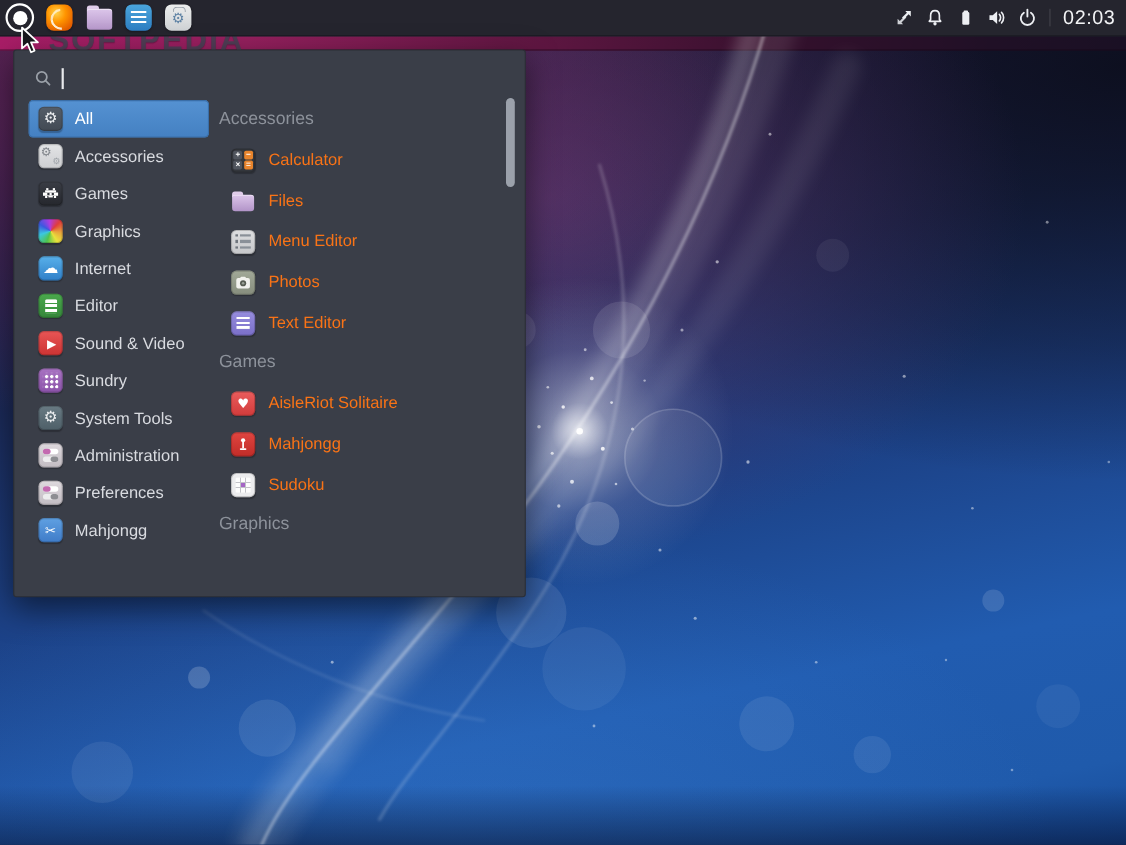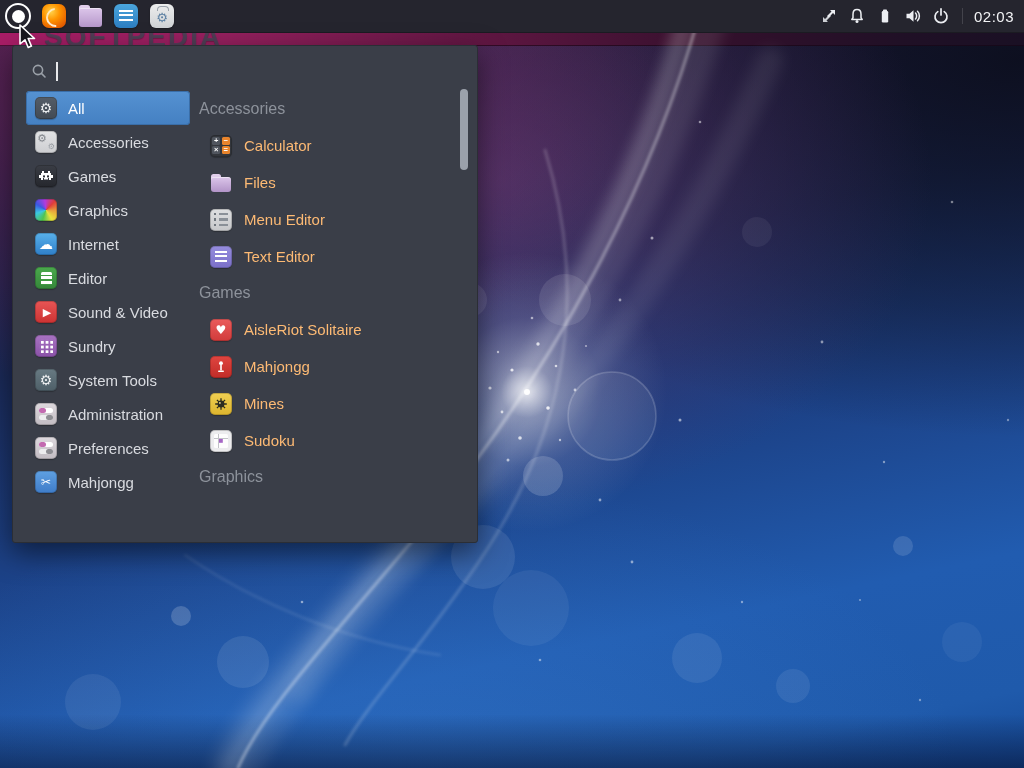--- a/index.html
+++ b/index.html
@@ -49,41 +49,41 @@
     background:repeating-linear-gradient(to bottom, #fff 0 2px, transparent 2px 4.4px); }
   .l-software { width:24px; height:24px; border-radius:6px; background:linear-gradient(#eceded, #cfd2d5);
     display:flex; align-items:center; justify-content:center; position:relative; }
   .l-software::before { content:''; position:absolute; top:2px; left:7px; width:10px; height:4px; border:1.6px solid #9aa2ab;
     border-bottom:none; border-radius:4px 4px 0 0; }
   .l-software .glyph { font-family:"DejaVu Sans", sans-serif; font-size:13px; color:#5e82a4; line-height:1; margin-top:3px; }
 
   .tray { margin-left:auto; display:flex; align-items:center; gap:9px; padding-right:10px; }
   .tray-icon { width:19px; height:19px; display:flex; align-items:center; justify-content:center; }
   .tray-sep { width:1px; height:16px; background:rgba(255,255,255,.14); margin:0 2px; }
-  .clock { font-size:15px; font-weight:500; color:#f2f3f5; letter-spacing:.5px; }
+  .clock { font-size:18px; font-weight:500; color:#f2f3f5; letter-spacing:.5px; }
 
   
   .cursor { position:absolute; left:19px; top:24px; z-index:30; }
 
   
   .menu { position:absolute; left:12px; top:45px; width:466px; height:498px; background:#3a3e48;
     border:1px solid #2b2e35; border-radius:3px; box-shadow:0 10px 28px rgba(0,0,0,.5); z-index:10; }
   .search-row { position:absolute; left:18px; top:10px; right:18px; height:30px; display:flex; align-items:center; gap:8px; }
   .caret { width:1.5px; height:19px; background:#e8e9ec; }
 
   .cat-list { position:absolute; left:13px; top:45px; width:164px; }
   .cat-item { height:34px; display:flex; align-items:center; gap:11px; padding-left:9px; border-radius:4px; cursor:default; }
   .cat-item.selected { background:linear-gradient(#5592d2, #4480c2); box-shadow:inset 0 0 0 1px #3a6ea8; }
   .cat-label { font-size:15px; color:#d9dbe0; white-space:nowrap; }
   .cat-item.selected .cat-label { color:#fff; }
 
   .apps { position:absolute; left:186px; top:45px; width:264px; bottom:2px; overflow:hidden; }
   .sec-header { height:36px; display:flex; align-items:center; font-size:16px; color:#8d929b; }
   .app-item { height:37px; display:flex; align-items:center; gap:12px; padding-left:11px; cursor:default; }
-  .app-label { font-size:15px; color:#fdba74; white-space:nowrap; }
+  .app-label { font-size:15px; color:#f97316; white-space:nowrap; }
 
   .scrollbar { position:absolute; right:9px; top:43px; width:8px; height:81px; border-radius:4px; background:#9ba1ab; }
 
   
   .ci { width:22px; height:22px; border-radius:5px; display:flex; align-items:center; justify-content:center;
     flex:none; position:relative; box-shadow:inset 0 0 0 1px rgba(0,0,0,.18), 0 1px 1px rgba(0,0,0,.25); overflow:hidden; }
   .ci .glyph { font-family:"DejaVu Sans", sans-serif; line-height:1; }
   .ci-gear-dark { background:linear-gradient(#545d68, #424a54); } .ci-gear-dark .glyph { font-size:14px; color:#eceef0; }
   .ci-gears-light { background:linear-gradient(#e3e4e6, #cdced1); }
   .ci-gears-light .g1 { position:absolute; left:2px; top:2px; font-size:11px; color:#83878d; font-family:"DejaVu Sans",sans-serif; line-height:1; }
@@ -389,20 +389,31 @@
         <span class="ci ci-menu-list">
           <span class="ml">
             <i></i>
             <i></i>
             <i></i>
           </span>
         </span>
         <span class="app-label">Menu Editor</span>
       </div>
       <div class="app-item">
+        <span class="ci ci-camera">
+          <svg viewBox="0 0 14 12" width="14" height="12">
+            <rect x="4.5" y="0.5" width="5" height="2.6" rx="1" fill="#f2f2ee"></rect>
+            <rect x="0.8" y="1.8" width="12.4" height="9.4" rx="1.8" fill="#f2f2ee"></rect>
+            <circle cx="7" cy="6.5" r="2.8" fill="#575c52"></circle>
+            <circle cx="7" cy="6.5" r="1.2" fill="#9aa096"></circle>
+          </svg>
+        </span>
+        <span class="app-label">Photos</span>
+      </div>
+      <div class="app-item">
         <span class="ci ci-text-lines">
           <span class="lines"></span>
         </span>
         <span class="app-label">Text Editor</span>
       </div>
       <div class="sec-header">Games</div>
       <div class="app-item">
         <span class="ci ci-heart">
           <span class="glyph">♥</span>
         </span>
@@ -412,35 +423,20 @@
         <span class="ci ci-mahjong">
           <svg viewBox="0 0 14 14" width="14" height="14">
             <circle cx="7" cy="3.2" r="1.9" fill="#fff"></circle>
             <rect x="6.2" y="4.8" width="1.6" height="5.6" fill="#fff"></rect>
             <rect x="4" y="10.4" width="6" height="1.6" rx="0.8" fill="#fff"></rect>
           </svg>
         </span>
         <span class="app-label">Mahjongg</span>
       </div>
       <div class="app-item">
-        <span class="ci ci-mine">
-          <svg viewBox="0 0 14 14" width="14" height="14">
-            <g stroke="#2b2b20" stroke-width="1.3">
-              <line x1="7" y1="1.2" x2="7" y2="12.8"></line>
-              <line x1="1.2" y1="7" x2="12.8" y2="7"></line>
-              <line x1="2.9" y1="2.9" x2="11.1" y2="11.1"></line>
-              <line x1="11.1" y1="2.9" x2="2.9" y2="11.1"></line>
-            </g>
-            <circle cx="7" cy="7" r="3.4" fill="#2b2b20"></circle>
-            <circle cx="5.9" cy="5.9" r="0.9" fill="#efe09a"></circle>
-          </svg>
-        </span>
-        <span class="app-label">Mines</span>
-      </div>
-      <div class="app-item">
         <span class="ci ci-sudoku">
           <span class="grid"></span>
         </span>
         <span class="app-label">Sudoku</span>
       </div>
       <div class="sec-header">Graphics</div>
     </div>
   <div class="scrollbar"></div>
 </div>
 

